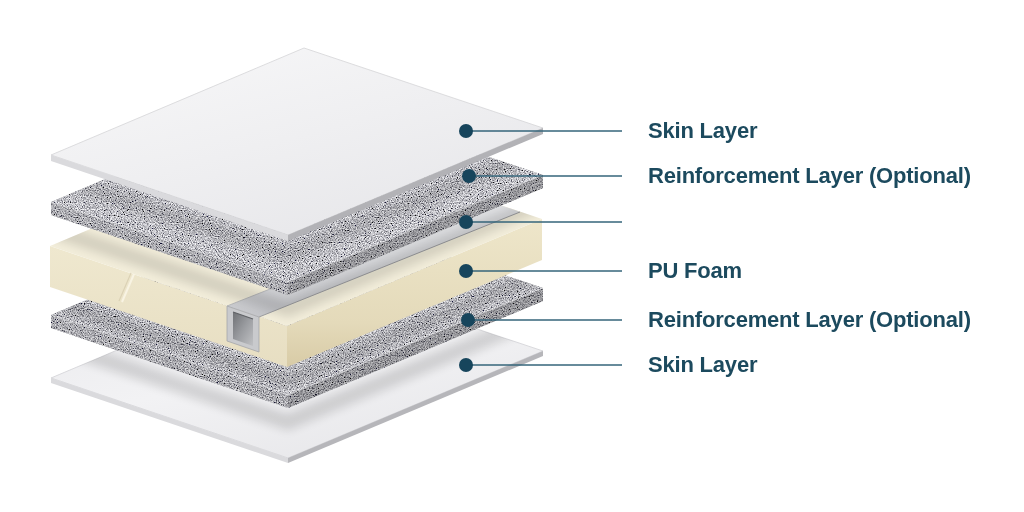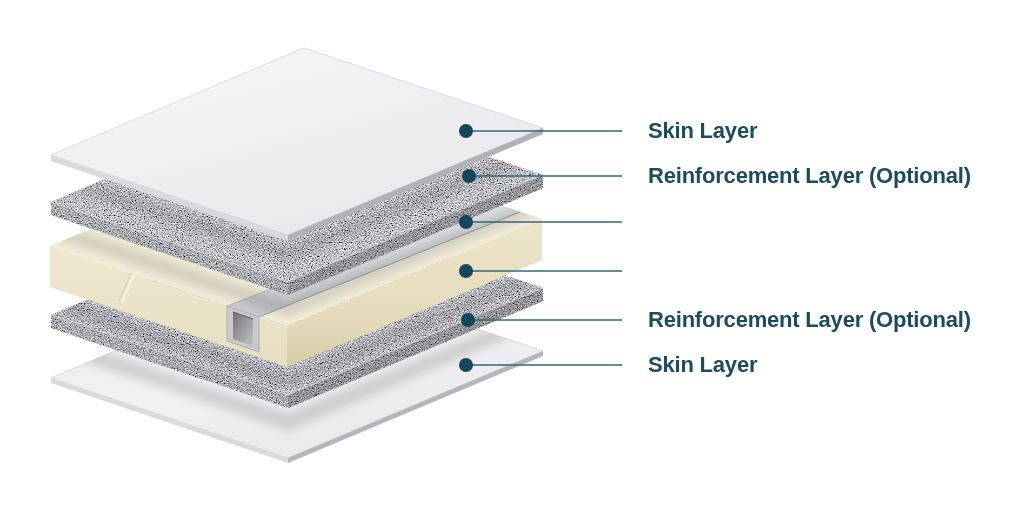--- a/index.html
+++ b/index.html
@@ -142,16 +142,17 @@
       <circle cx="466" cy="222" r="7"></circle>
       <circle cx="466" cy="271" r="7"></circle>
       <circle cx="468" cy="320" r="7"></circle>
       <circle cx="466" cy="365" r="7"></circle>
     </g>
   </svg>
 
   <div class="labels">
     <div class="layer-label" style="top:131px">Skin Layer</div>
     <div class="layer-label" style="top:176px">Reinforcement Layer (Optional)</div>
+    <div class="layer-label" style="top:271px">PU Foam</div>
     <div class="layer-label" style="top:320px">Reinforcement Layer (Optional)</div>
     <div class="layer-label" style="top:365px">Skin Layer</div>
   </div>
 </div>
 
 </body></html>

